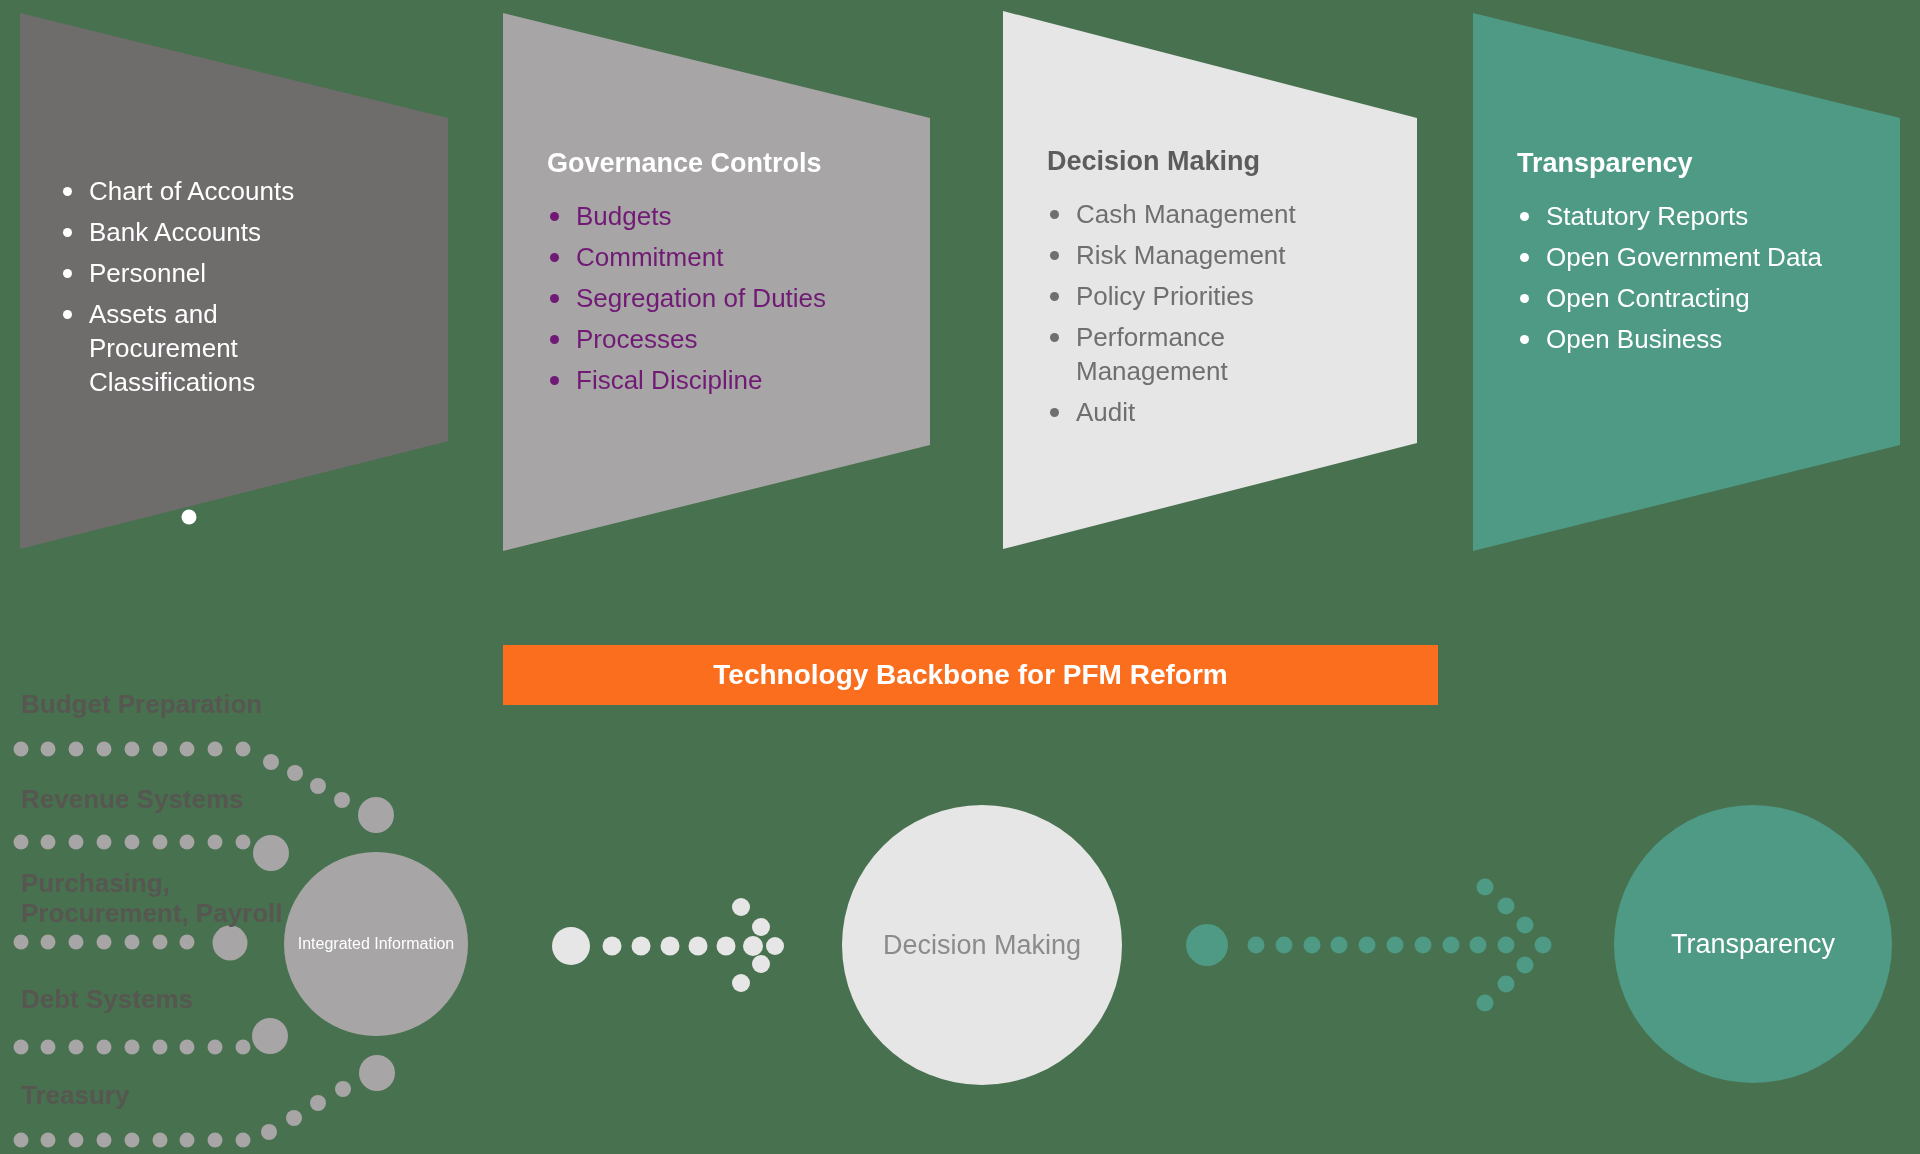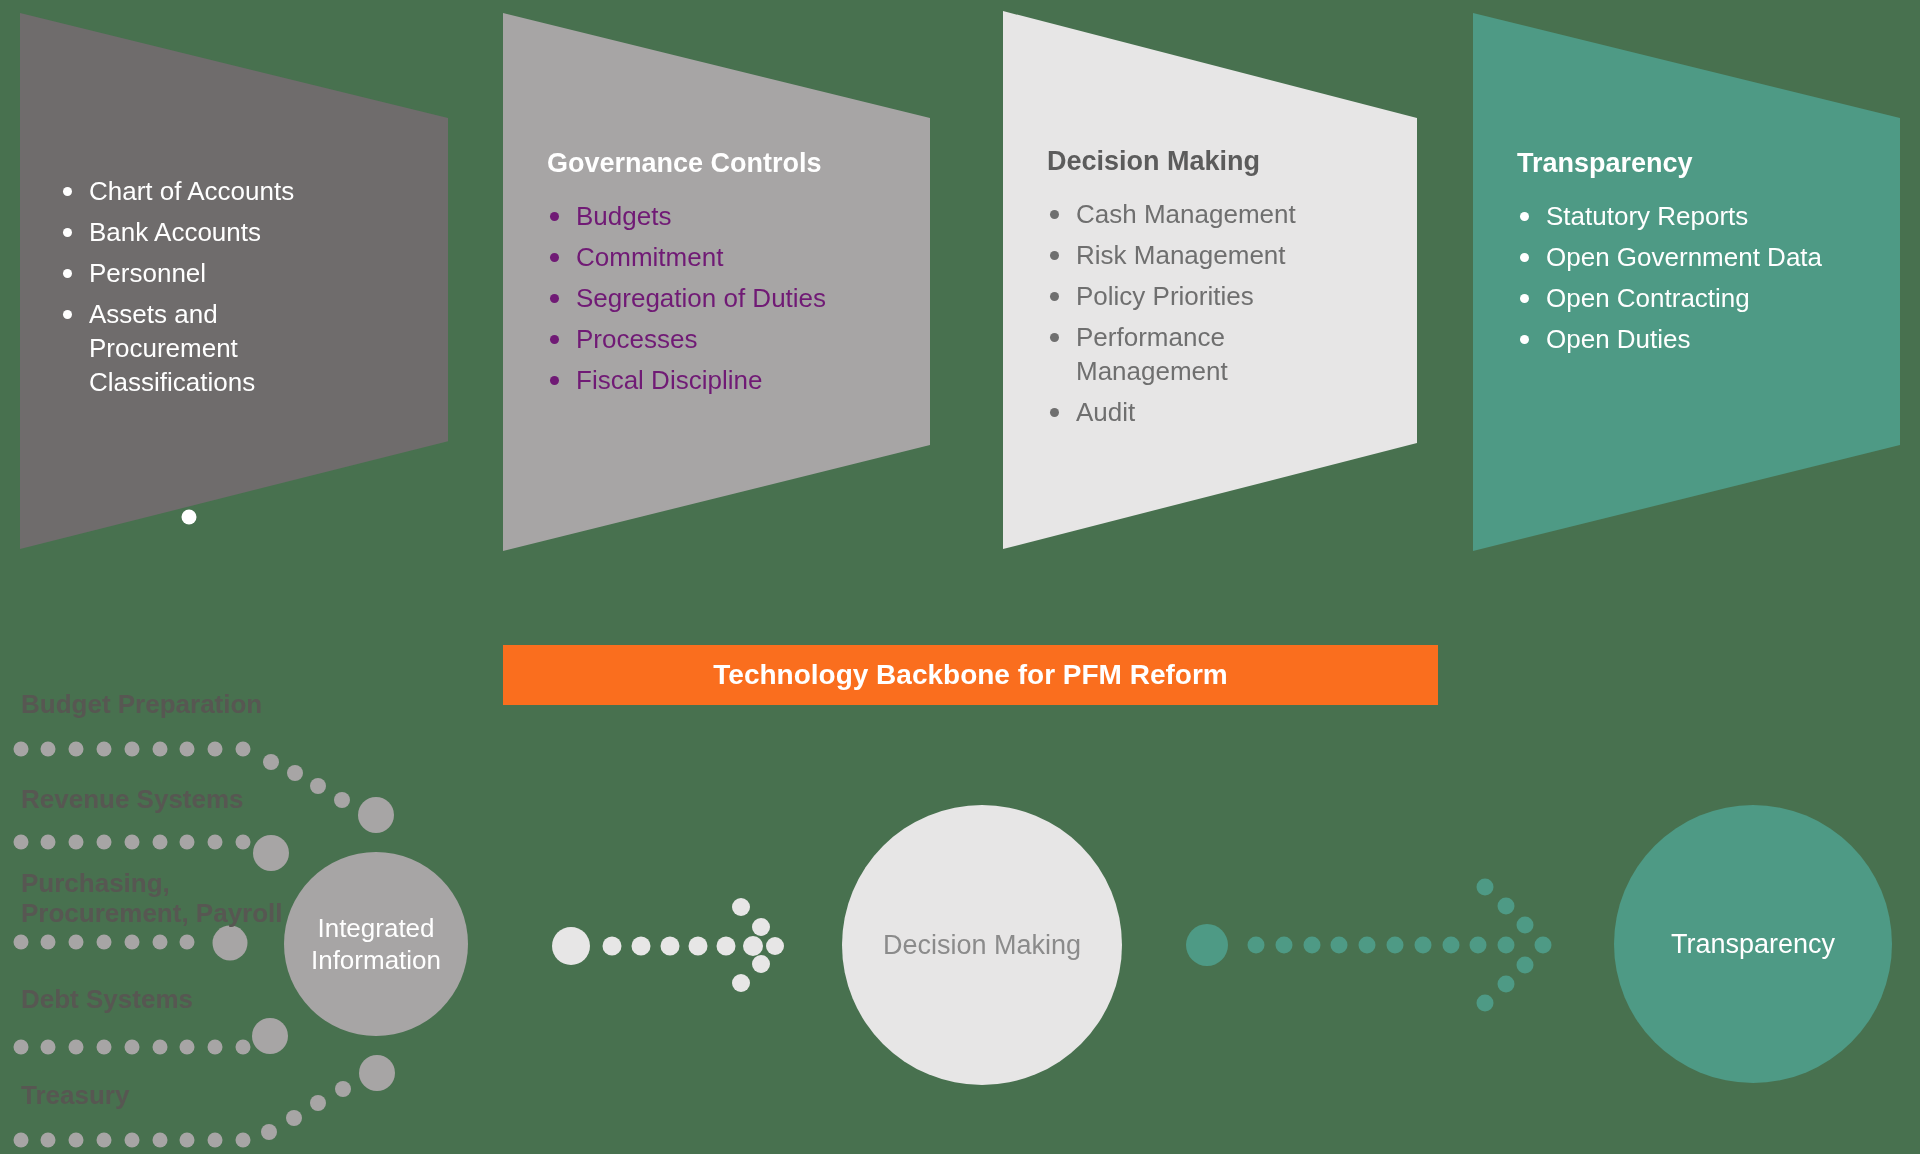--- a/index.html
+++ b/index.html
@@ -64,21 +64,21 @@
   .lbl-4 { top: 984px; }
   .lbl-5 { top: 1080px; }
 
   .node {
     position: absolute; border-radius: 50%;
     display: flex; align-items: center; justify-content: center;
     text-align: center;
   }
   .node span { display: block; }
   .node-integrated   { left: 284px;  top: 852px; width: 184px; height: 184px;
-                       font-size: 26px; line-height: 32px; }
+                       font-size: 16px; line-height: 32px; }
   .node-decision     { left: 842px;  top: 805px; width: 280px; height: 280px;
                        font-size: 27px; }
   .node-transparency { left: 1614px; top: 805px; width: 278px; height: 278px;
                        font-size: 27px; }
 </style>
 </head>
 <body style="background: rgb(72, 113, 79);">
 
 <div class="canvas" style="background: rgb(72, 113, 79);">
 
@@ -123,21 +123,21 @@
   </section>
 
   <section class="panel p4" style="background: rgb(78, 154, 133);">
     <div class="panel-content">
       <h2 style="color: rgb(255, 255, 255);">Transparency</h2>
       <ul style="color: rgb(255, 255, 255);">
 
       <li>Statutory Reports</li>
           <li>Open Government Data</li>
           <li>Open Contracting</li>
-          <li>Open Duties</li>
+          <li>Open Business</li>
         </ul>
     </div>
   </section>
 
   <div class="banner" style="background: rgb(250, 110, 30); color: rgb(255, 255, 255);">
     <span>Technology Backbone for PFM Reform</span>
   </div>
 
   <svg id="flow-svg" width="1920" height="1154" viewBox="0 0 1920 1154">
       <g>

